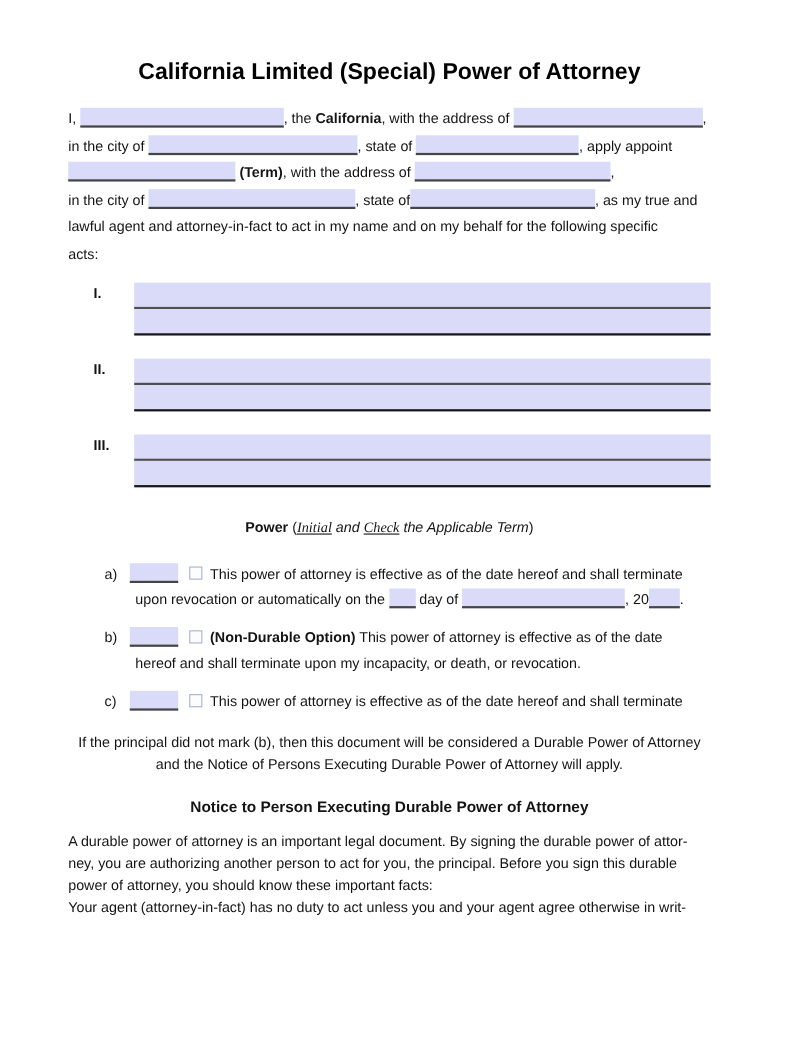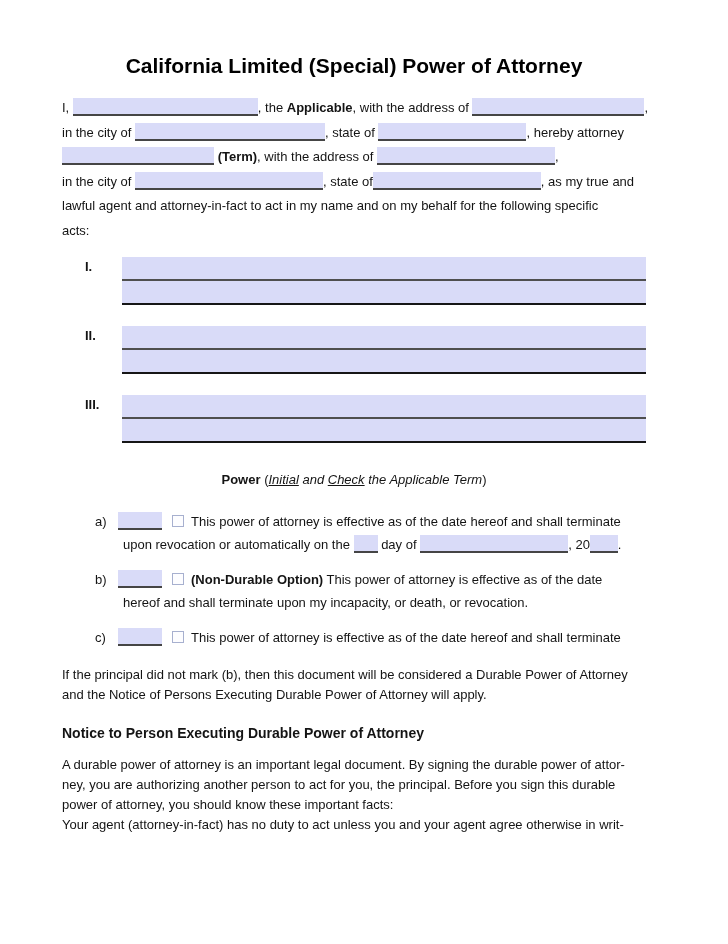--- a/index.html
+++ b/index.html
@@ -21,21 +21,21 @@
     overflow:hidden;
   }
   .content{margin:0 82px 0 62px;width:584px;}
   .doc-title{
     padding-top:54px;margin-bottom:18px;
     text-align:center;font-size:21px;font-weight:bold;color:#000;
   }
   .intro-line{height:24.6px;line-height:24.6px;white-space:nowrap;}
   .b{font-weight:bold;}
   .i{font-style:italic;}
-  .u{text-decoration:underline;}
+  .u{text-decoration:underline;font-family:Liberation Serif, serif;}
   .blank{
     display:inline-block;
     height:16px;
     background:var(--field-highlight);
     border-bottom:2px solid var(--field-underline);
     vertical-align:-4px;
   }
   .checkbox{
     display:inline-block;
     width:10px;height:10px;
@@ -50,42 +50,42 @@
   .act-field{flex:1;}
   .act-line{height:22px;background:var(--field-highlight);}
   .act-line.first{border-bottom:2px solid var(--line-mid);}
   .act-line.second{border-bottom:2px solid var(--line-dark);}
   .term-heading{text-align:center;margin-top:27px;line-height:20px;}
   .options{margin-top:20px;}
   .option{padding-left:33px;margin-bottom:12px;}
   .option-line1{white-space:nowrap;line-height:23px;}
   .option-line2{padding-left:28px;white-space:nowrap;line-height:23px;}
   .option-label{display:inline-block;width:23px;}
-  .durable-note{margin-top:16px;line-height:20.5px;white-space:nowrap;}
-  .notice-heading{font-weight:bold;font-size:14px;margin-top:17px;line-height:20px;}
+  .durable-note{margin-top:16px;line-height:20.5px;white-space:nowrap;text-align:center;}
+  .notice-heading{text-align:center;font-weight:bold;font-size:14px;margin-top:17px;line-height:20px;}
   .notice-body{margin-top:12px;line-height:20.2px;white-space:nowrap;}
   .footer-brand{
     position:absolute;left:84px;top:868px;
     font-size:13px;font-weight:bold;letter-spacing:-0.2px;
   }
   .footer-brand .free{color:var(--brand-gray);}
   .footer-brand .forms{color:var(--brand-blue);}
   .footer-page{position:absolute;right:78px;top:876px;font-size:13px;color:#000;}
 </style>
 </head>
 <body>
 
 <div class="page">
   <div class="content">
 
     <div class="doc-title">California Limited (Special) Power of Attorney</div>
 
     <div>
-      <div class="intro-line"><span>I, </span><span class="blank" style="width: 185px;"></span><span>, the </span><span class="b">Applicable</span><span>, with the address of </span><span class="blank" style="width: 172px;"></span><span>,</span></div>
-      <div class="intro-line"><span>in the city of </span><span class="blank" style="width: 190px;"></span><span>, state of </span><span class="blank" style="width: 148px;"></span><span>, hereby attorney</span></div>
+      <div class="intro-line"><span>I, </span><span class="blank" style="width: 185px;"></span><span>, the </span><span class="b">California</span><span>, with the address of </span><span class="blank" style="width: 172px;"></span><span>,</span></div>
+      <div class="intro-line"><span>in the city of </span><span class="blank" style="width: 190px;"></span><span>, state of </span><span class="blank" style="width: 148px;"></span><span>, apply appoint</span></div>
       <div class="intro-line"><span class="blank" style="width: 152px;"></span><span> </span><span class="b">(Term)</span><span>, with the address of </span><span class="blank" style="width: 178px;"></span><span>,</span></div>
       <div class="intro-line"><span>in the city of </span><span class="blank" style="width: 188px;"></span><span>, state of</span><span class="blank" style="width: 168px;"></span><span>, as my true and</span></div>
       <div class="intro-line"><span>lawful agent and attorney-in-fact to act in my name and on my behalf for the following specific</span></div>
       <div class="intro-line"><span>acts:</span></div>
     </div>
 
     <div class="acts">
       <div class="act">
         <div class="act-label">I.</div>
         <div class="act-field">

